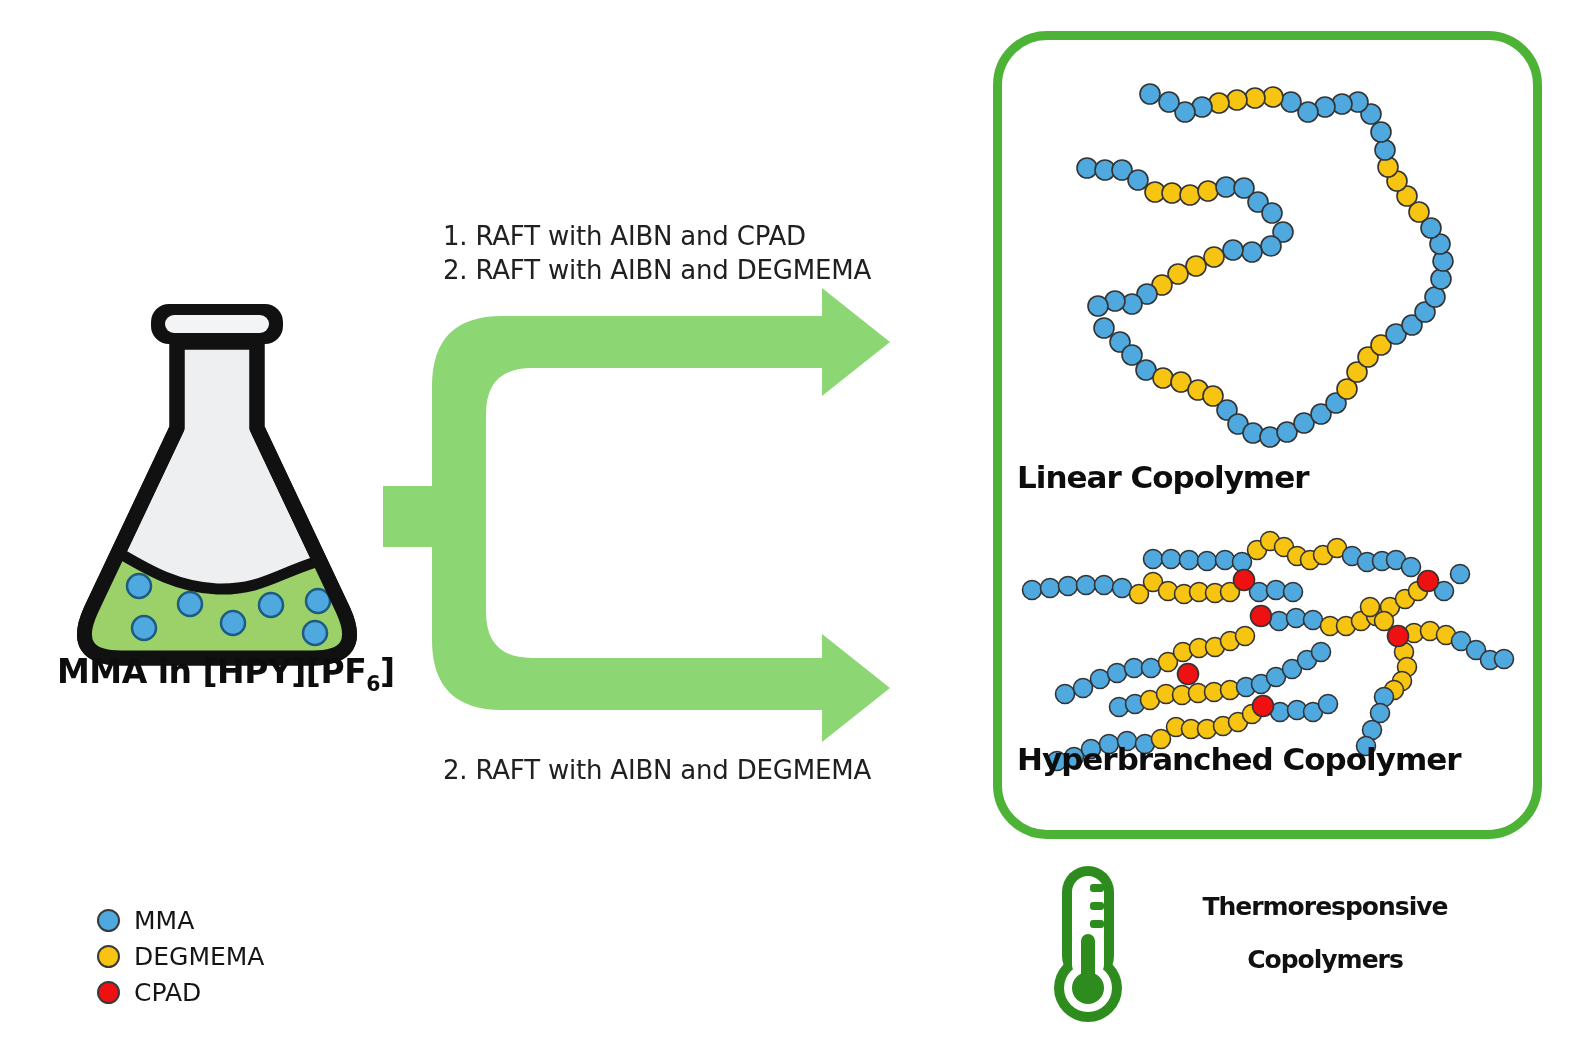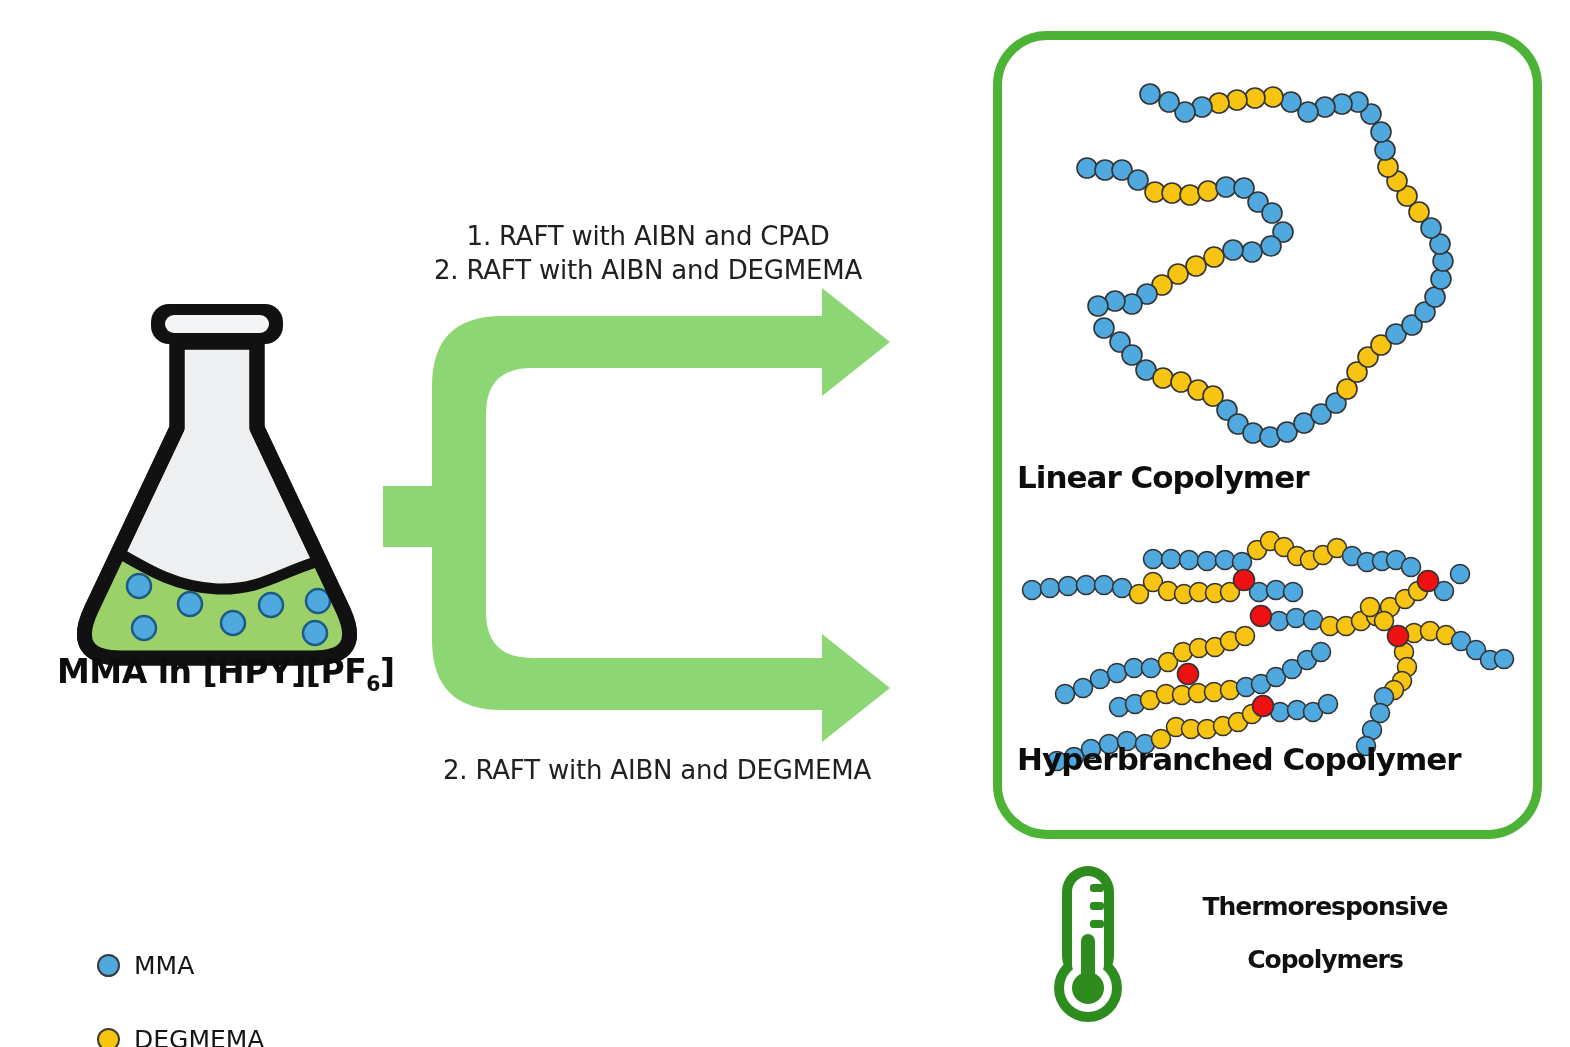--- a/index.html
+++ b/index.html
@@ -16,21 +16,21 @@
   .txt{position:absolute;z-index:3;}
   .route-steps{font-size:26px;line-height:34px;color:#202020;letter-spacing:-0.2px;}
   .big-label{font-weight:700;color:#0d0d0d;letter-spacing:-1px;}
   .linear-label{left:1017px;top:459px;width:500px;font-size:31px;}
   .hyper-label{left:1017px;top:741px;width:500px;font-size:31px;}
   .mma-label{left:57px;top:652px;width:370px;font-size:33px;letter-spacing:-0.5px;}
   .mma-label sub{font-size:0.62em;}
   .thermo-title{left:1120px;top:880px;width:410px;font-size:25px;line-height:53px;
                 font-weight:700;text-align:center;letter-spacing:-1px;}
   .legend{left:97px;top:906px;}
-  .legend-row{display:flex;align-items:center;gap:14px;margin-bottom:7px;margin-top:45px;}
+  .legend-row{display:flex;align-items:center;gap:14px;margin-bottom:7px;}
   .legend-dot{width:23px;height:23px;border-radius:50%;border:2px solid #3a3a3a;box-sizing:border-box;}
   .legend-label{font-size:25px;color:#151515;}
 </style>
 </head>
 <body>
 
 <div class="canvas">
 
   <div class="panel"></div>
 
@@ -260,21 +260,21 @@
         <circle cx="1255" cy="98" r="10" fill="#F8C412" stroke="#333333" stroke-width="1.6"></circle>
         <circle cx="1237" cy="100" r="10" fill="#F8C412" stroke="#333333" stroke-width="1.6"></circle>
         <circle cx="1219" cy="103" r="10" fill="#F8C412" stroke="#333333" stroke-width="1.6"></circle>
         <circle cx="1202" cy="107" r="10" fill="#4FA9DE" stroke="#333333" stroke-width="1.6"></circle>
         <circle cx="1185" cy="112" r="10" fill="#4FA9DE" stroke="#333333" stroke-width="1.6"></circle>
         <circle cx="1169" cy="102" r="10" fill="#4FA9DE" stroke="#333333" stroke-width="1.6"></circle>
         <circle cx="1150" cy="94" r="10" fill="#4FA9DE" stroke="#333333" stroke-width="1.6"></circle>
       </g>
   </svg>
 
-  <div class="txt route-steps" style="left:434px;top:219px;text-align:center;">
+  <div class="txt route-steps" style="left:443px;top:219px;">
     <div>1. RAFT with AIBN and CPAD</div>
     <div>2. RAFT with AIBN and DEGMEMA</div>
   </div>
 
   <div class="txt route-steps" style="left:443px;top:753px;">
     <div>2. RAFT with AIBN and DEGMEMA</div>
   </div>
 
   <div class="txt big-label mma-label"><span>MMA in [HPY][PF</span><sub>6</sub><span>]</span></div>
 

